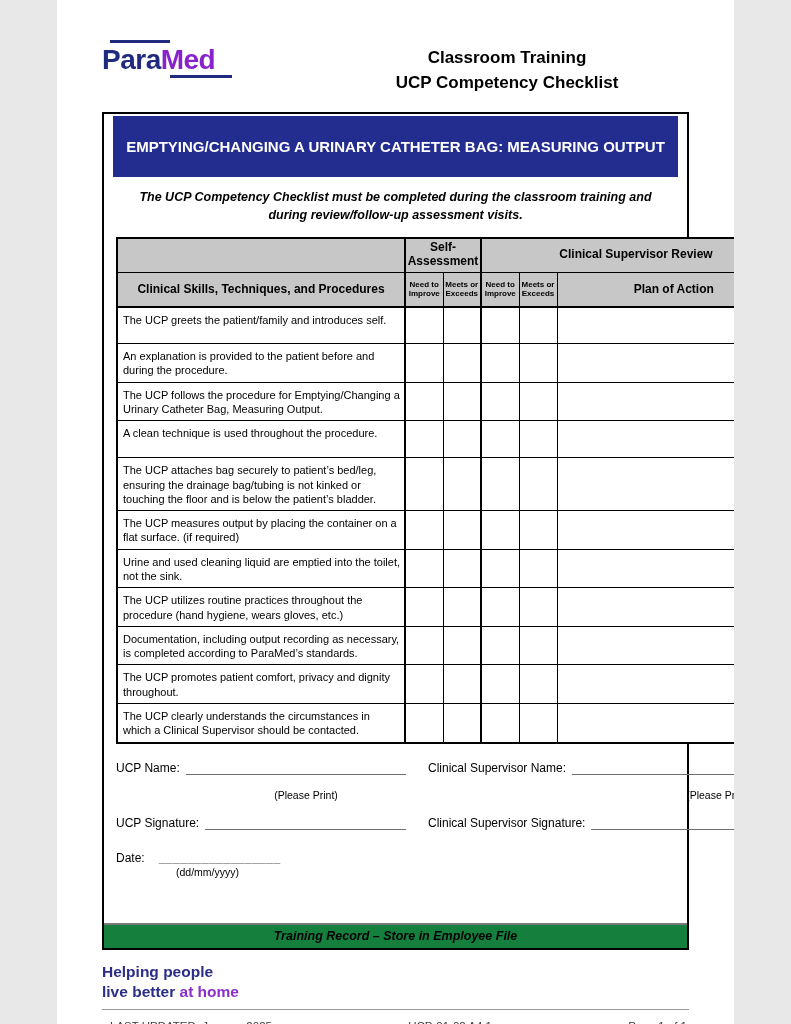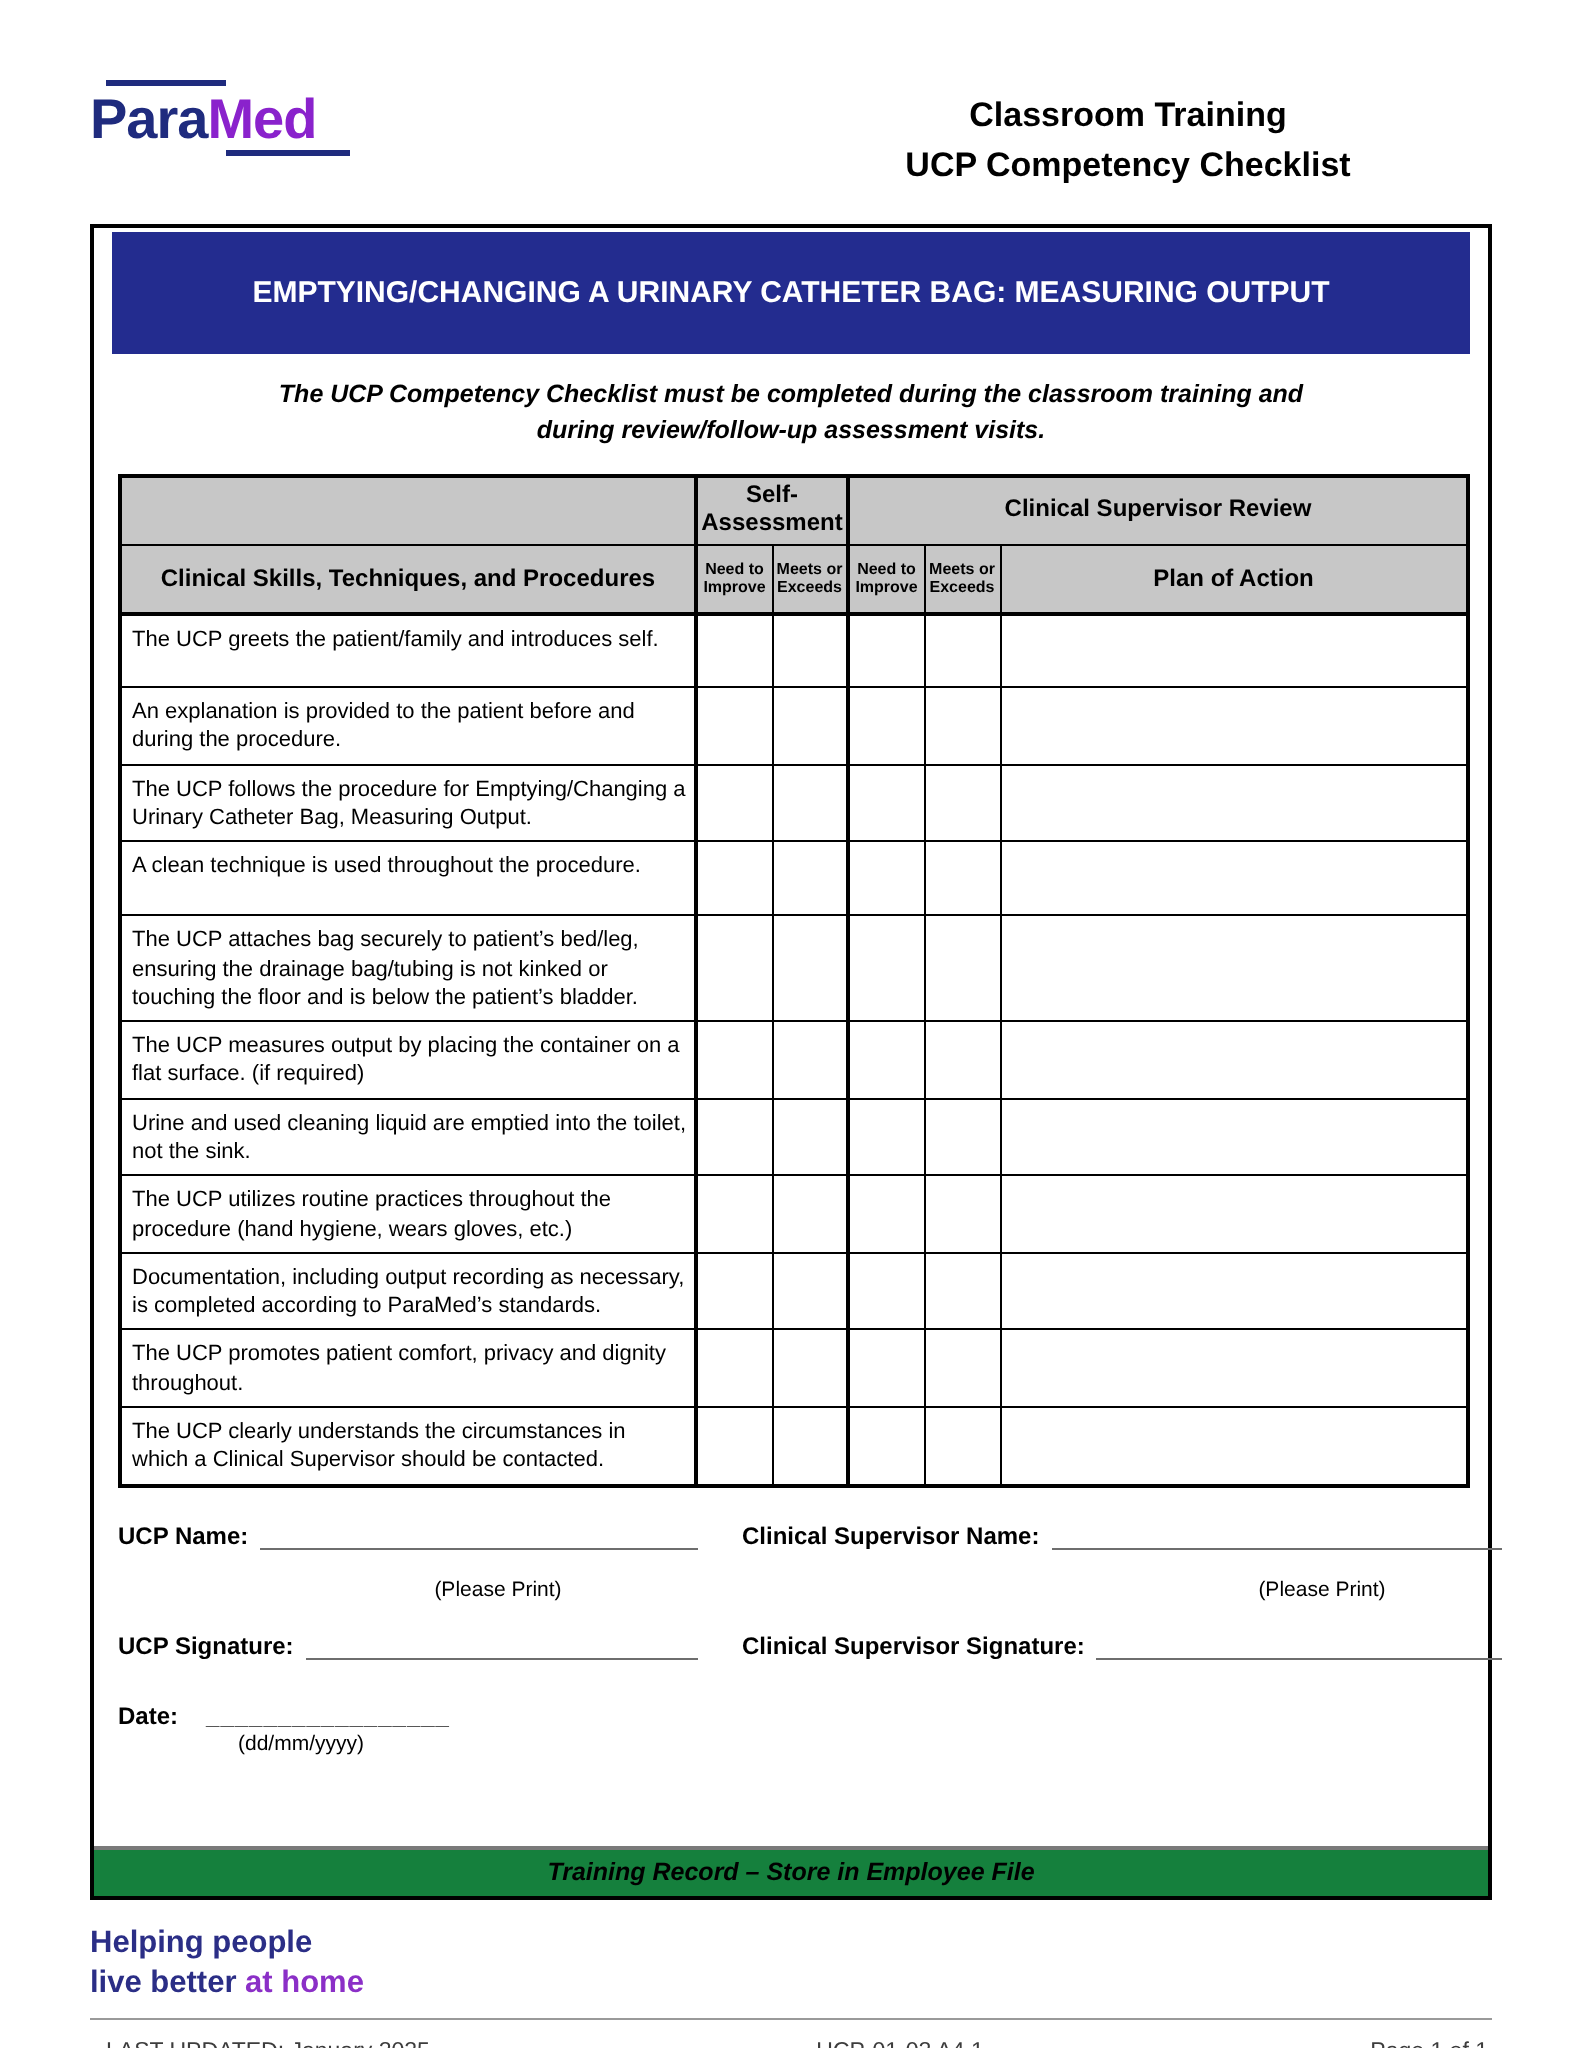--- a/index.html
+++ b/index.html
@@ -1,18 +1,18 @@
 <!DOCTYPE html>
 <html><head>
 <meta charset="utf-8">
 <style>
   * { margin: 0; padding: 0; box-sizing: border-box; }
   body { background: #e8e8e8; font-family: "Liberation Sans", sans-serif; }
   .page {
-    width: 791px; height: 1024px; margin: 0 auto; background: #ffffff;
+    width: 677px; height: 1024px; margin: 0 auto; background: #ffffff;
     position: relative; overflow: hidden; color: #000;
   }
 
   
   .top-header { display: flex; justify-content: space-between; align-items: flex-start; padding: 40px 50px 0 45px; }
   .logo { display: inline-block; }
   .logo-line-top { width: 60px; height: 3px; background: #1f2b7e; margin-left: 8px; margin-bottom: 2px; }
   .logo-text { font-size: 28px; font-weight: bold; letter-spacing: -0.5px; line-height: 1.05; }
   .logo-para { color: #1f2b7e; }
   .logo-med { color: #8a22cc; }
@@ -43,21 +43,21 @@
   .checklist tbody td { height: 37px; vertical-align: top; background: #fff; }
   .checklist td.skill { font-size: 11px; line-height: 1.3; padding: 5px 4px 4px 5px; }
   .col-skill { width: 288px; } .col-chk { width: 38px; } .col-plan { width: 234px; }
 
   
   .sig-section { padding: 16px 12px 0 12px; font-size: 12px; }
   .sig-grid { display: flex; }
   .sig-col-left { width: 295px; margin-right: 22px; }
   .sig-col-right { flex: 1; }
   .sig-row { display: flex; align-items: flex-end; }
-  .sig-label { font-weight: bold; white-space: nowrap; padding-right: 6px; }
+  .sig-label { font-weight: normal; white-space: nowrap; padding-right: 6px; }
   .sig-line { flex: 1; border-bottom: 1.5px solid #6e6e6e; height: 15px; }
   .print-hint { font-size: 10.5px; margin-top: 14px; }
   .hint-left { margin-left: 90px; width: 200px; text-align: center; }
   .hint-right { margin-left: 200px; width: 180px; text-align: center; }
   .sig-row2 { margin-top: 14px; }
   .date-row { margin-top: 21px; display: flex; align-items: flex-end; }
   .date-underscores { letter-spacing: 0.5px; color: #4a4a4a; font-weight: bold; margin-left: 8px; }
   .date-hint { font-size: 10.5px; margin-left: 60px; margin-top: 1px; }
 
   

